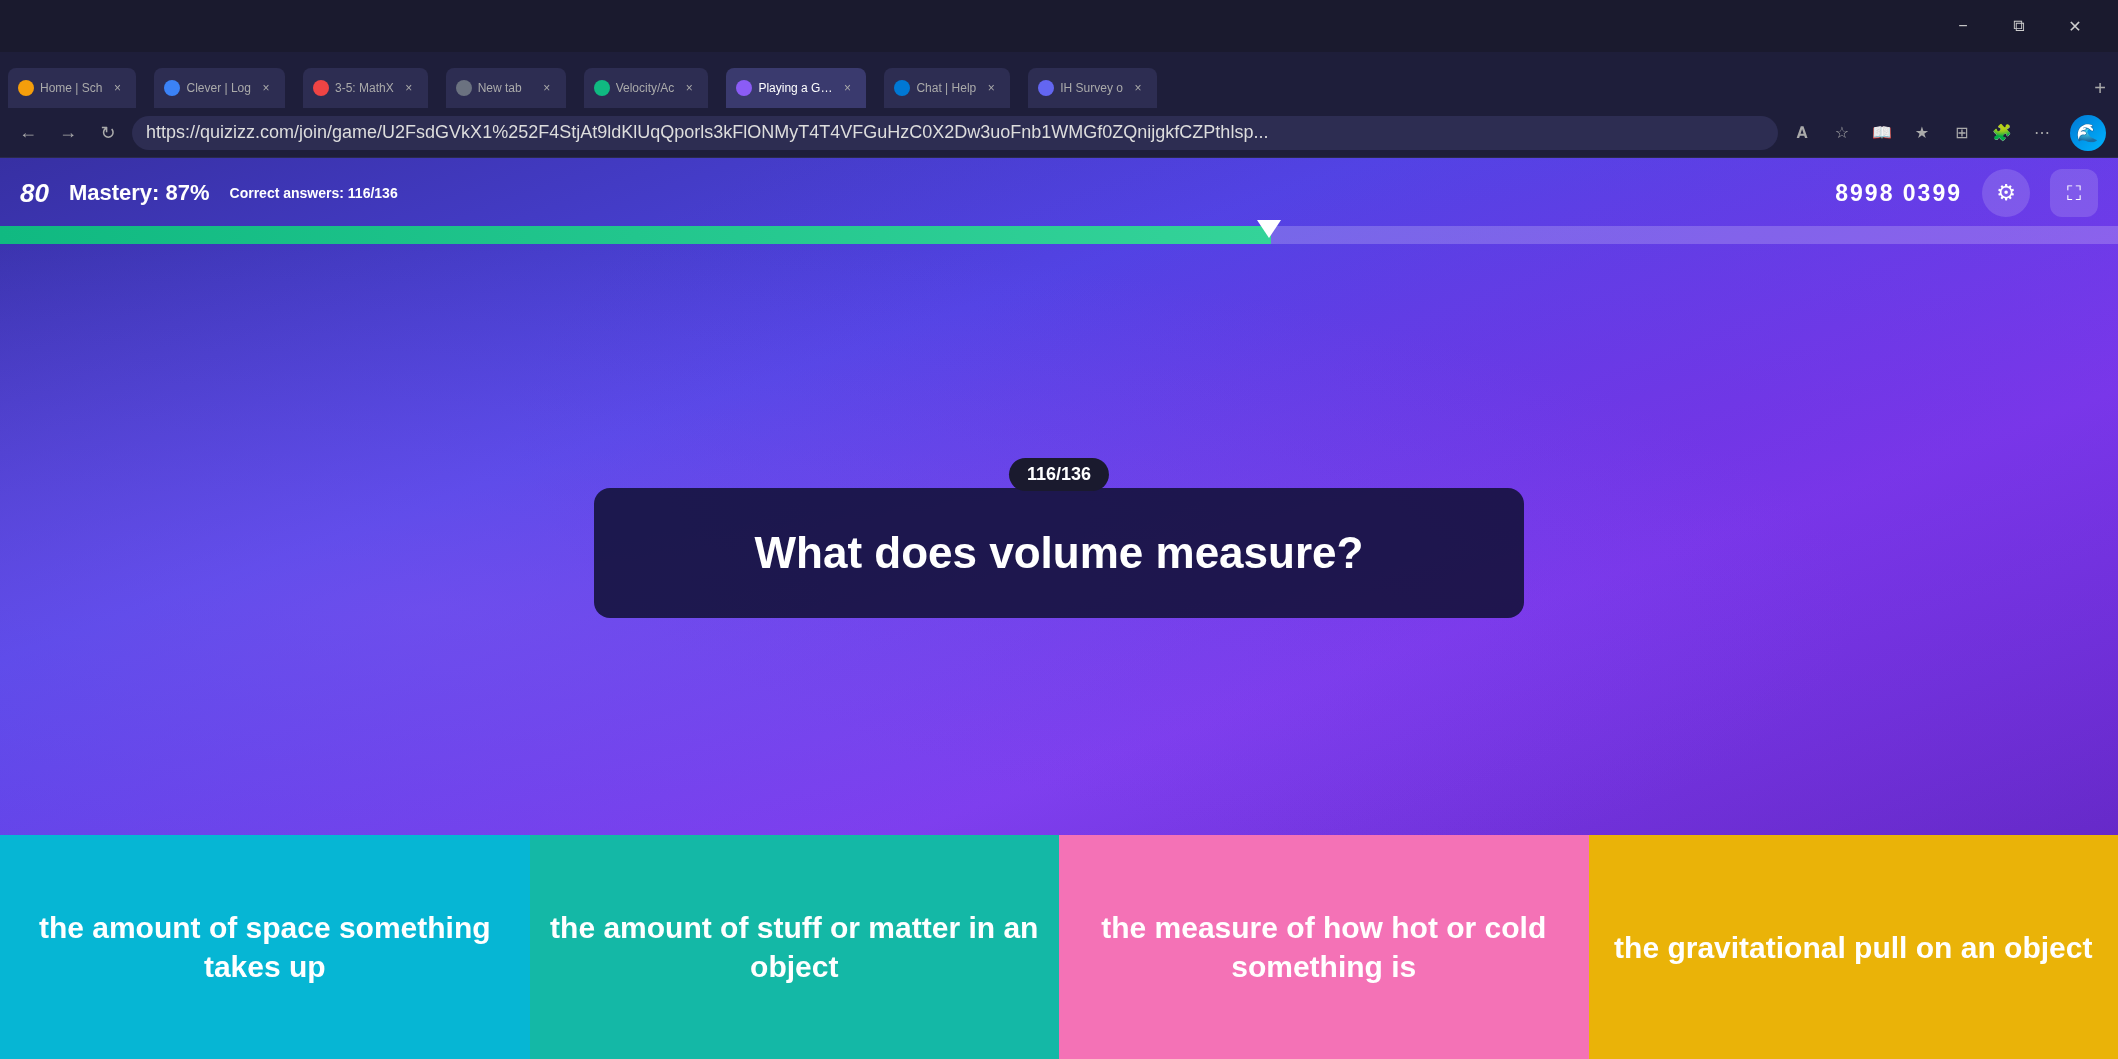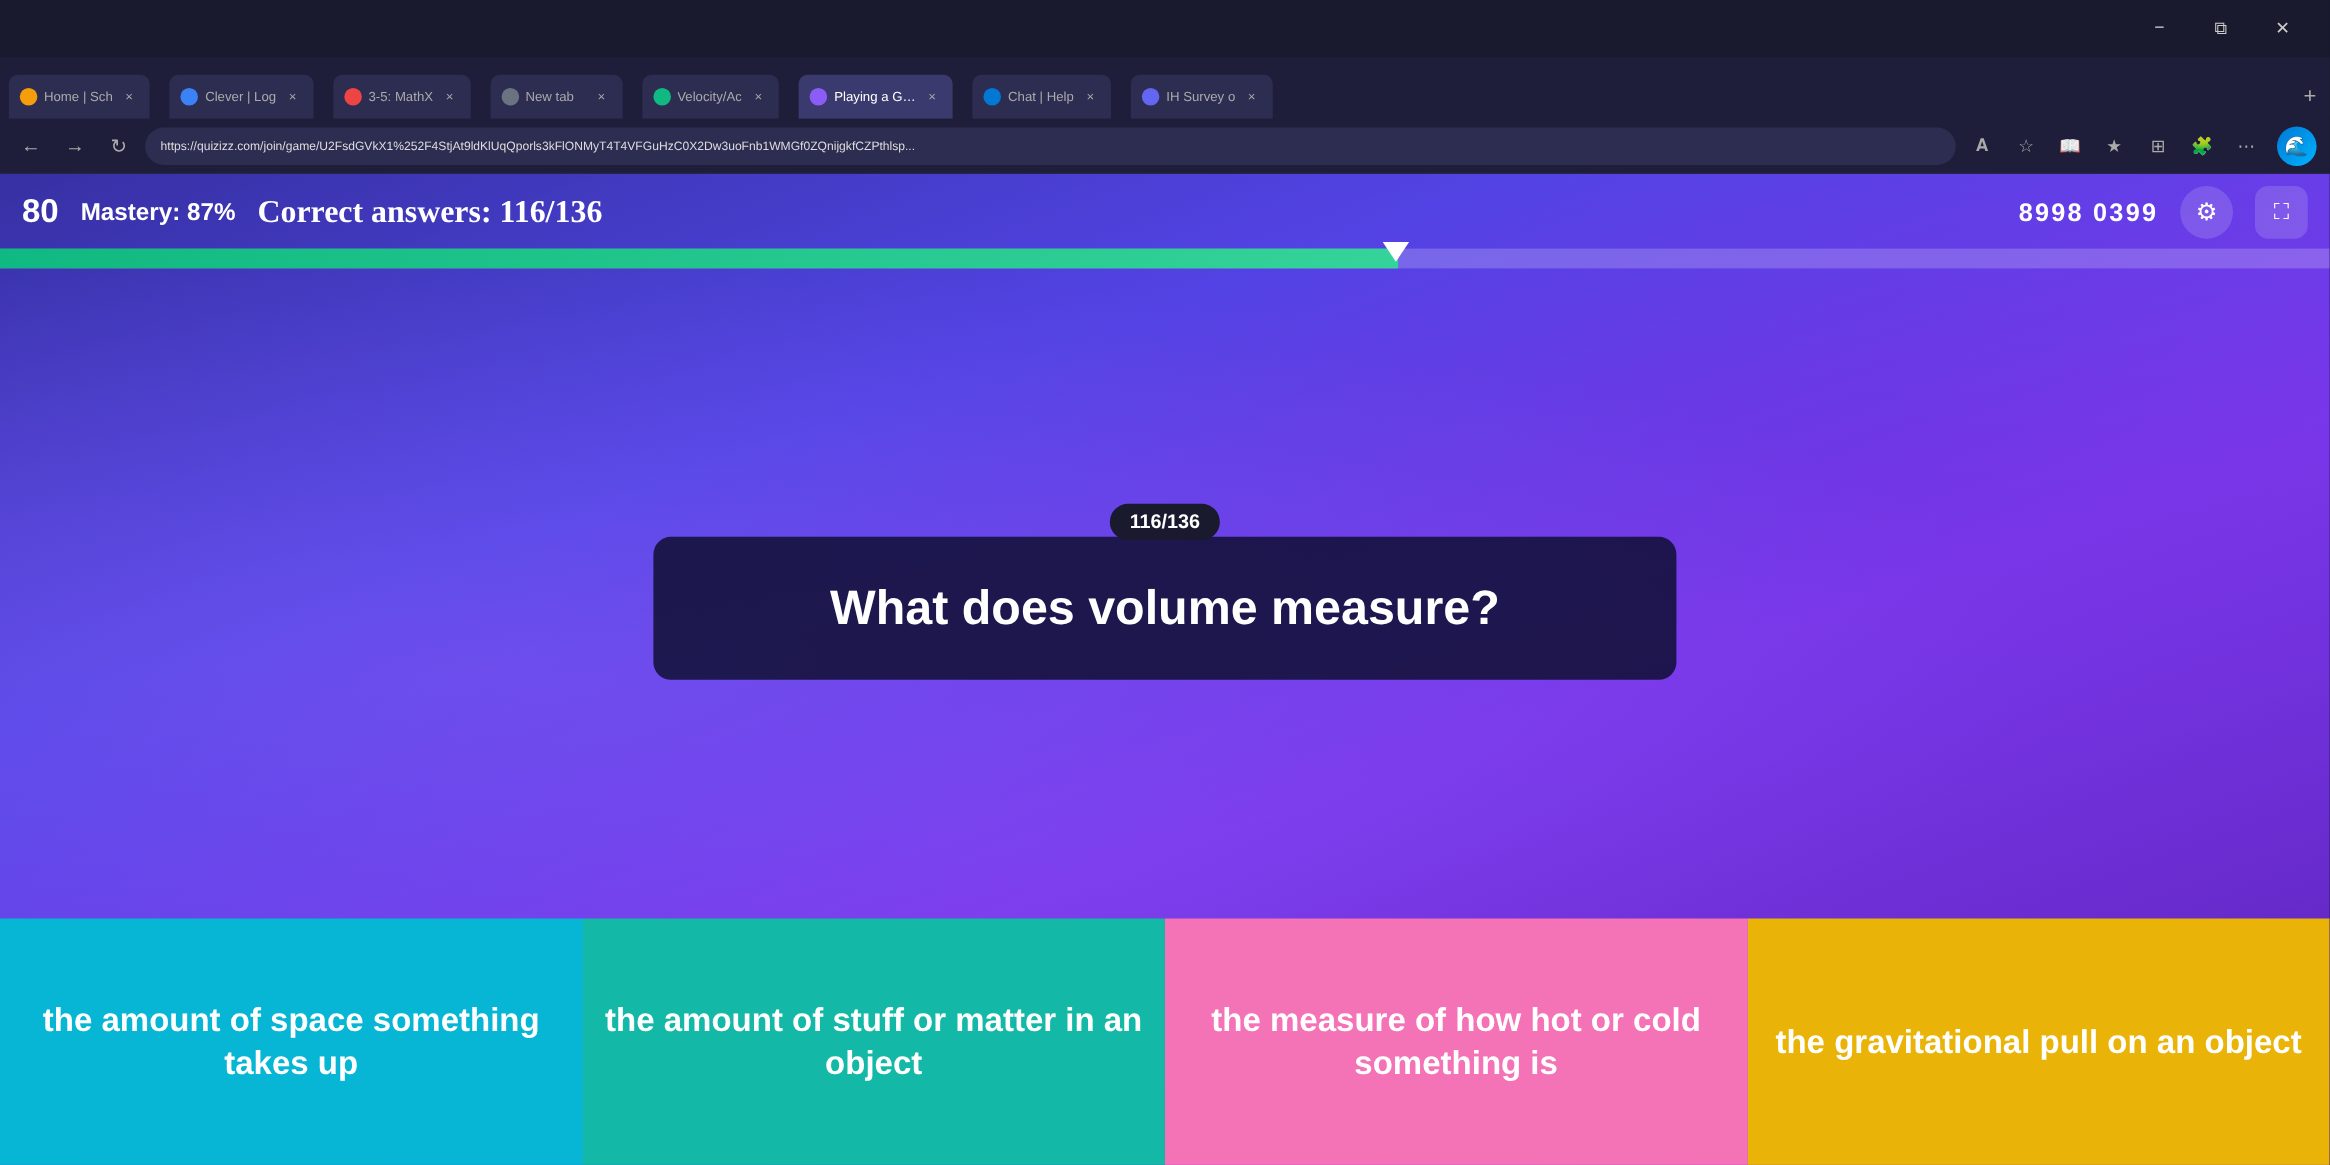--- a/index.html
+++ b/index.html
@@ -144,21 +144,21 @@
       border-radius: 50%;
     }
     .address-input {
       flex: 1;
       height: 34px;
       background: #2d2d52;
       border: none;
       border-radius: 17px;
       padding: 0 14px;
       color: #ddd;
-      font-size: 11px;
+      font-size: 18px;
       outline: none;
     }
     .address-icons {
       display: flex;
       gap: 8px;
       align-items: center;
     }
     .addr-icon-btn {
       width: 32px;
       height: 32px;
@@ -212,33 +212,33 @@
       left: 0;
       right: 0;
       height: 70px;
       display: flex;
       align-items: center;
       padding: 0 20px;
       gap: 20px;
     }
     .hud-score {
       color: #fff;
-      font-size: 30px;
+      font-size: 26px;
       font-weight: bold;
+      font-style: italic;
     }
     .hud-mastery {
       color: #fff;
       font-size: 22px;
       font-weight: 600;
     }
     .hud-correct {
       color: #fff;
-      font-size: 29px;
+      font-size: 14px;
       font-weight: 600;
-      font-family: Liberation Serif, serif;
     }
     .hud-code {
       margin-left: auto;
       color: #fff;
       font-size: 23px;
       font-weight: bold;
       letter-spacing: 2px;
     }
     .hud-settings-btn {
       width: 48px;

